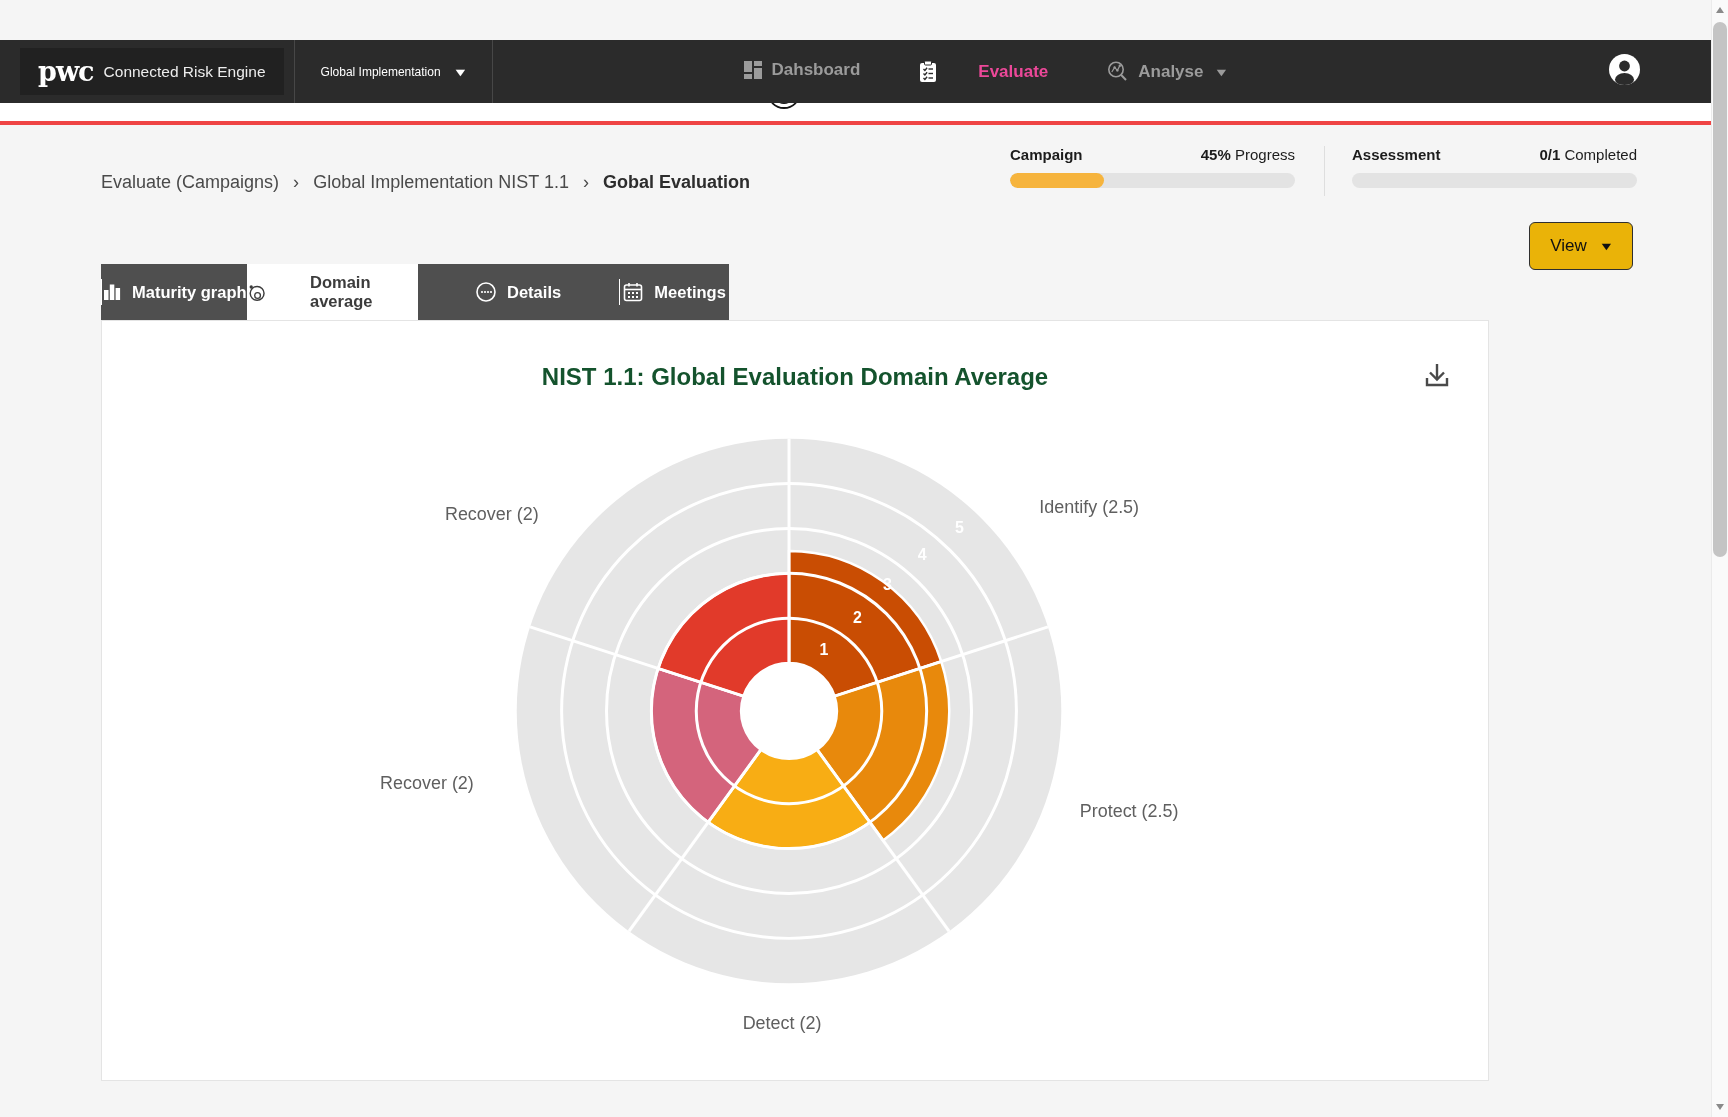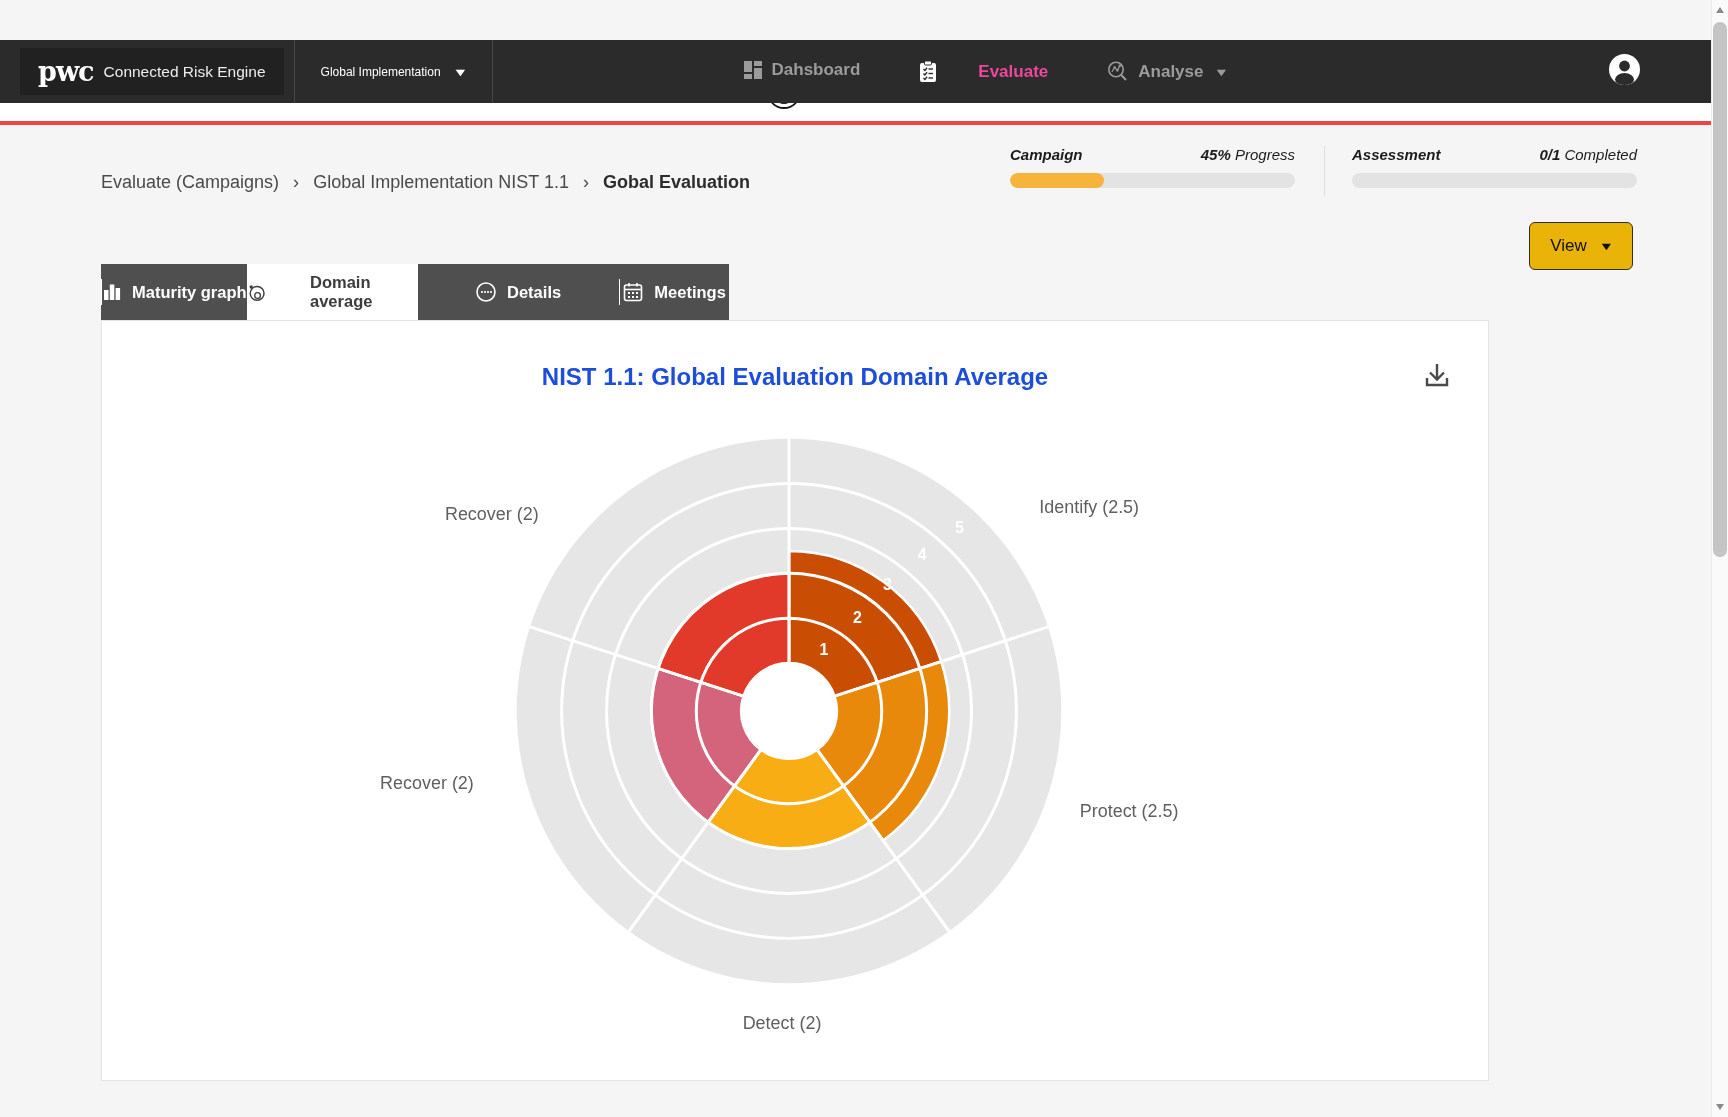--- a/index.html
+++ b/index.html
@@ -27,21 +27,21 @@
   .page-title { font-size:22px; font-weight:bold; color:#141414; letter-spacing:.2px; }
 
   
   .content { position:absolute; top:125px; left:0; right:0; bottom:0; background:#f5f5f5; }
 
   .breadcrumb { position:absolute; left:101px; top:47px; font-size:18px; color:#4a4a4a; }
   .breadcrumb .crumb { cursor:pointer; }
   .breadcrumb .crumb.current { font-weight:bold; color:#2d2d2d; cursor:default; }
   .breadcrumb .sep { margin:0 9px; color:#4a4a4a; }
 
-  .pblock { position:absolute; top:21px; width:285px;font-style:italic; }
+  .pblock { position:absolute; top:21px; width:285px; }
   .pblock.campaign { left:1010px; }
   .pblock.assessment { left:1352px; }
   .prow { display:flex; justify-content:space-between; font-size:15px; color:#1c1c1c; }
   .prow .lbl, .prow .val-b { font-weight:bold; }
   .ptrack { margin-top:10px; height:15px; border-radius:8px; background:#e3e3e3; overflow:hidden; }
   .pfill { height:100%; border-radius:8px; }
   .pdivider { position:absolute; left:1324px; top:21px; width:1px; height:50px; background:#dedede; }
 
   .view-btn { position:absolute; left:1529px; top:97px; width:104px; height:48px; background:#eab308; border:1.5px solid #2f2f2f; border-radius:6px; display:flex; align-items:center; justify-content:center; gap:14px; font-size:17px; color:#111; cursor:pointer; }
   .view-btn .caret { color:#111; }
@@ -53,21 +53,21 @@
   .tab:nth-child(3){ width:171px;gap:44px; }
   .tab:nth-child(4){ width:201px; }
   .tab:nth-child(6){ width:109px; }
   .tab:nth-child(8){ width:130px; }
   .tab.active { background:#ffffff; color:#3c3c3c; }
   .tab-sep { width:1px; background:#4f4f4f; display:flex; align-items:center; justify-content:center; }
   .tab-sep i { display:block; width:1px; height:26px; background:#ffffff; }
 
   
   .card { position:absolute; left:101px; top:195px; width:1388px; height:761px; background:#ffffff; border:1px solid #e4e4e4; }
-  .chart-title { position:absolute; top:42px; left:0; width:100%; text-align:center; font-size:24px; font-weight:bold; color:#1d4ed8; }
+  .chart-title { position:absolute; top:42px; left:0; width:100%; text-align:center; font-size:24px; font-weight:bold; color:#14532d; }
   .download-btn { position:absolute; top:38px; right:34px; width:34px; height:34px; background:transparent; border:none; cursor:pointer; }
   #domain-chart { position:absolute; inset:0; width:100%; height:100%; }
 
   
   .scrollbar { position:absolute; top:0; right:0; width:17px; height:1117px; background:#fafafa; border-left:1px solid #ebebeb; z-index:10; }
   .sb-arrow { position:absolute; left:4px; width:0; height:0; border-left:4.5px solid transparent; border-right:4.5px solid transparent; cursor:pointer; }
   .sb-arrow.up { top:7px; border-bottom:6px solid #8a8a8a; }
   .sb-arrow.down { bottom:7px; border-top:6px solid #8a8a8a; }
   .sb-thumb { position:absolute; left:1px; top:22px; width:14px; height:535px; background:#c4c4c4; border-radius:7px; cursor:pointer; }
 </style>

